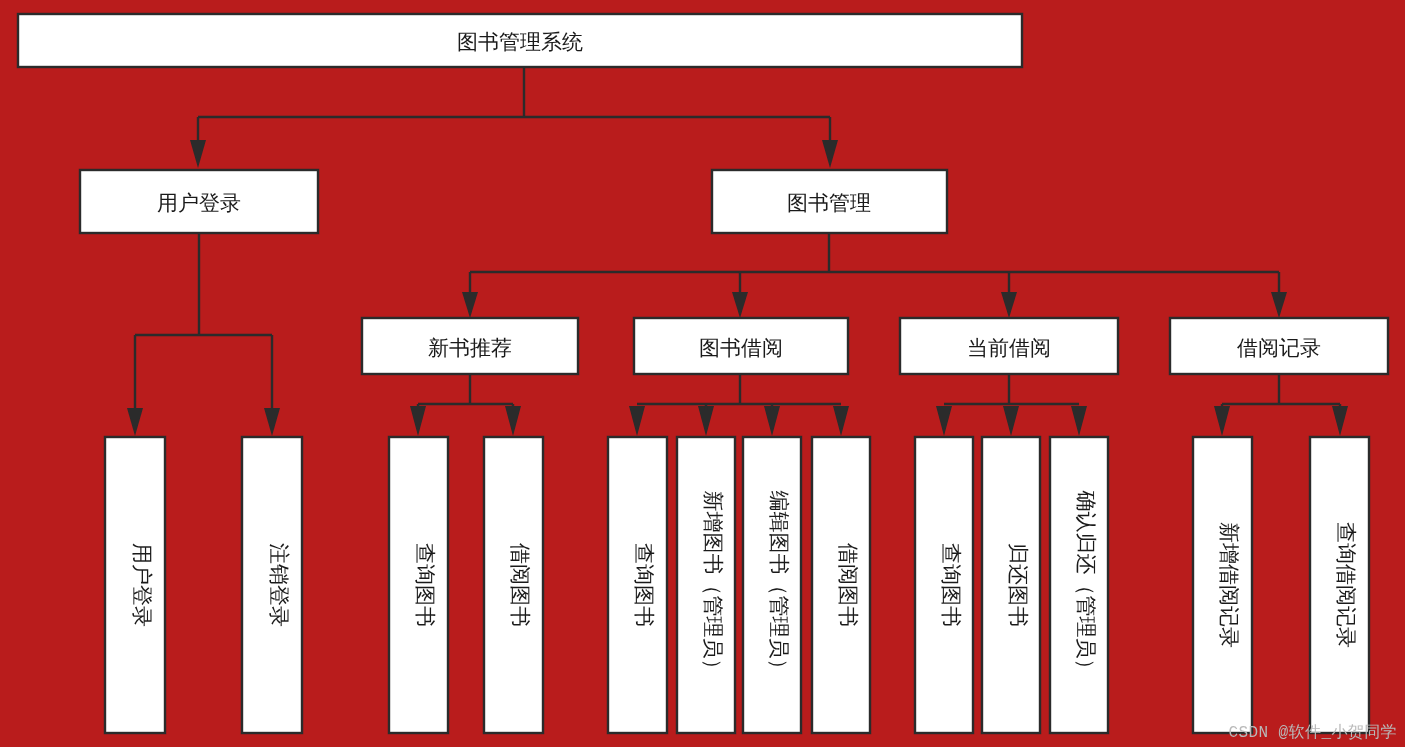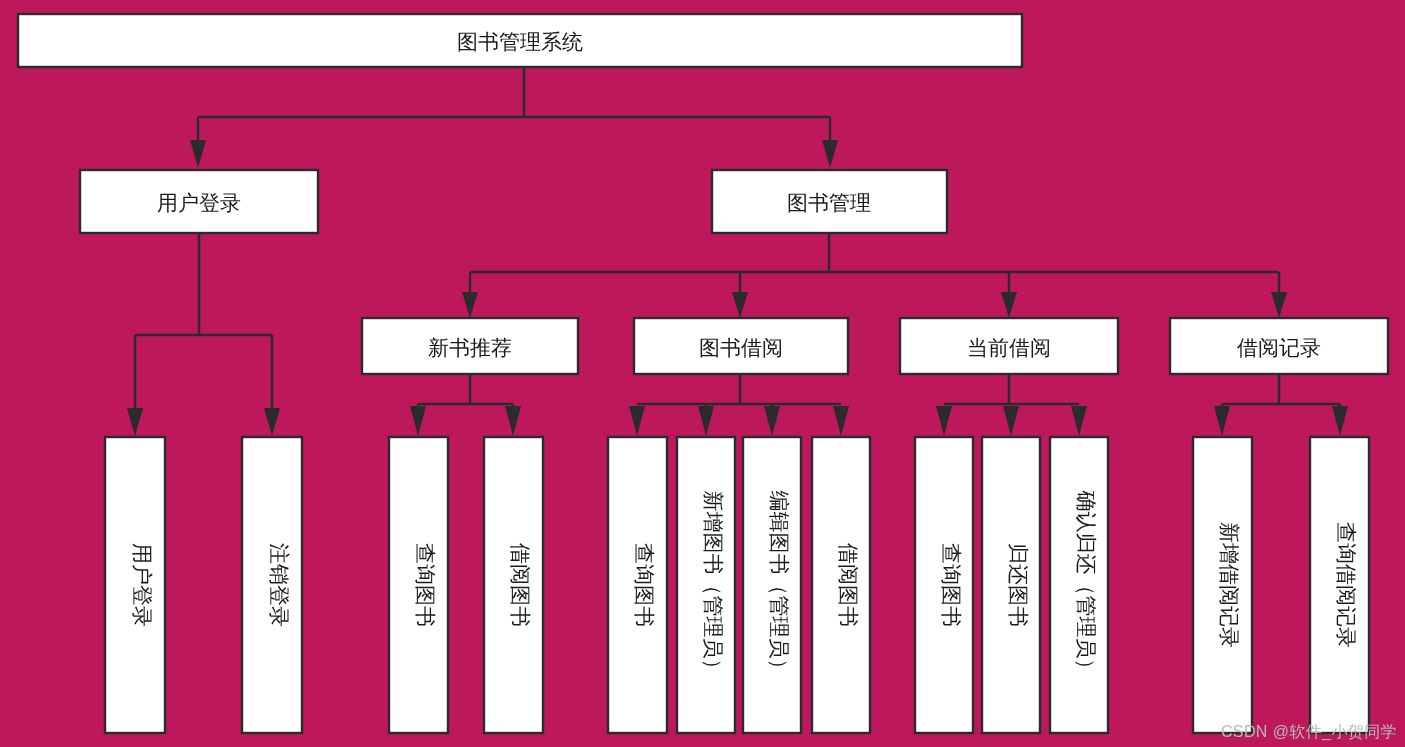--- a/index.html
+++ b/index.html
@@ -7,21 +7,21 @@
     padding: 0;
     background: #ffffff;
   }
   body {
     font-family: "Liberation Sans", "DejaVu Sans", sans-serif;
   }
   #diagram-root {
     position: relative;
     width: 1405px;
     height: 747px;
-    background: #be185d;
+    background: #b91c1c;
     overflow: hidden;
   }
   svg#flow {
     position: absolute;
     left: 0;
     top: 0;
     width: 1405px;
     height: 747px;
     display: block;
   }
@@ -50,21 +50,21 @@
   .node-label-vertical {
     fill: #1a1a1a;
     font-family: "Liberation Sans", "DejaVu Sans", sans-serif;
     font-size: 21px;
     text-anchor: middle;
   }
   .watermark {
     position: absolute;
     right: 8px;
     bottom: 4px;
-    font-family: Liberation Sans, sans-serif;
+    font-family: Liberation Mono, monospace;
     font-size: 16px;
     color: #b9b9b9;
     letter-spacing: 0.4px;
     white-space: nowrap;
     pointer-events: none;
   }
 </style>
 </head>
 <body>
 

